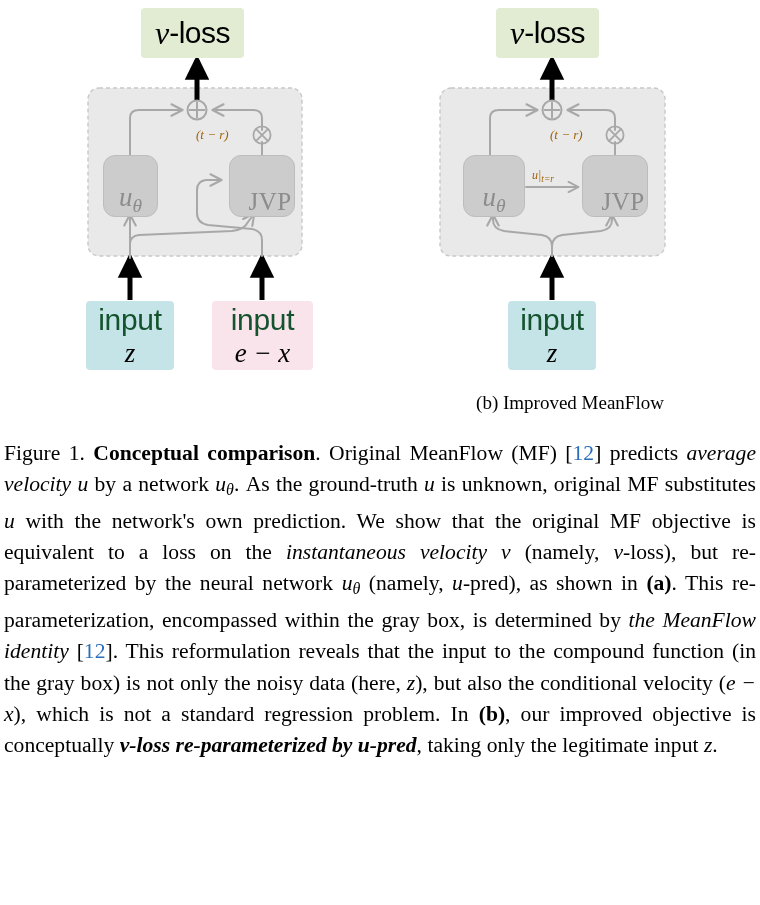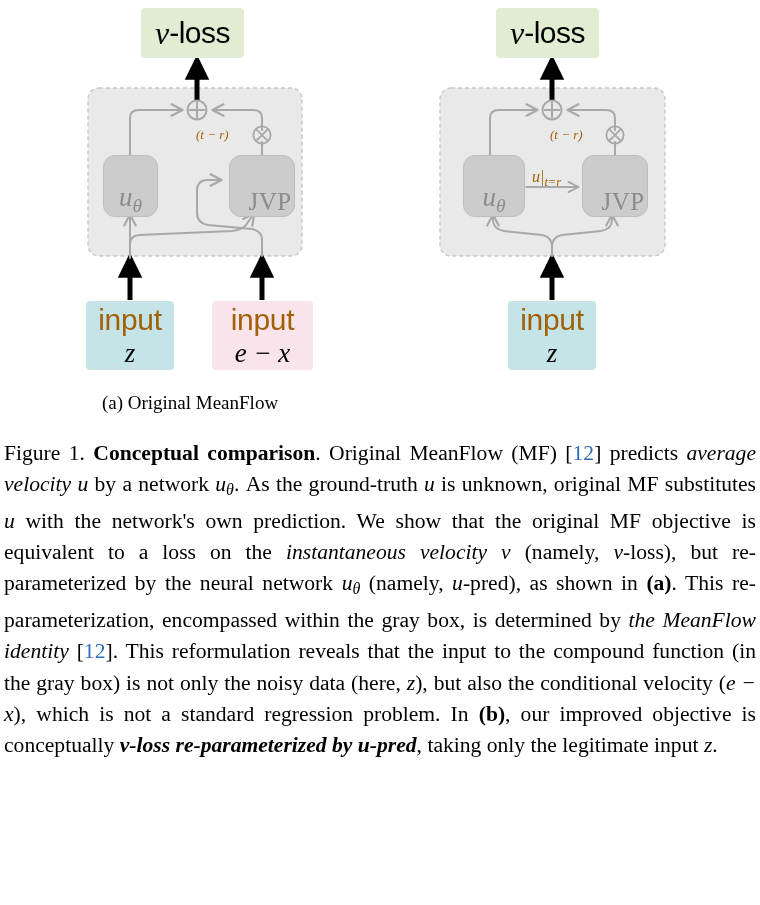--- a/index.html
+++ b/index.html
@@ -50,21 +50,21 @@
     display: flex;
     flex-direction: column;
     align-items: center;
     justify-content: center;
     line-height: 1;
   }
   .node-box .word {
     font-family: "Liberation Sans", "DejaVu Sans", sans-serif;
     font-size: 30px;
     letter-spacing: -0.3px;
-    color: #a16207;
+    color: #14532d;
   }
   .node-box .sym {
     font-family: "Liberation Serif", "DejaVu Serif", serif;
     font-style: italic;
     font-size: 27px;
     color: #000;
     margin-top: 5px;
   }
 
   .vloss-box {
@@ -118,21 +118,21 @@
   
   .annot {
     position: absolute;
     font-family: "Liberation Serif", "DejaVu Serif", serif;
     font-style: italic;
     color: #a16207;
     white-space: nowrap;
     line-height: 1;
   }
   .annot.tr { font-size: 13px; }
-  .annot.utr { font-size: 16px; }
+  .annot.utr { font-size: 12px; }
   .annot sub { font-size: 0.78em; }
 
   
   .subcaption {
     position: absolute;
     width: 380px;
     top: 392px;
     text-align: center;
     font-family: "Liberation Serif", "DejaVu Serif", serif;
     font-size: 19px;
@@ -225,21 +225,20 @@
     <div class="node-box" style="left:86px; top:301px; width:88px; height:69px; background:#c5e4e8;">
       <span class="word">input</span>
       <span class="sym">z</span>
     </div>
 
     <div class="node-box" style="left:212px; top:301px; width:101px; height:69px; background:#f9e4ec;">
       <span class="word">input</span>
       <span class="sym">e − x</span>
     </div>
 
-    <div class="subcaption">(a) Original MeanFlow</div>
   </div>
 
   <div class="panel" id="panel-b">
 
     <svg class="panel-svg" viewBox="0 0 380 400">
       <defs>
         <marker id="ah-blk-b" viewBox="0 0 10 10" refX="7.6" refY="5" markerWidth="5.2" markerHeight="5.2" orient="auto-start-reverse">
           <path d="M 0 0.3 L 9.6 5 L 0 9.7 z" fill="#000000"></path>
         </marker>
         <marker id="ah-gry-b" viewBox="0 0 10 10" refX="8.6" refY="5" markerWidth="7" markerHeight="7" orient="auto-start-reverse">
@@ -290,16 +289,17 @@
 
     <div class="annot tr" style="left:170px; top:128px;">(t − r)</div>
 
     <div class="annot utr" style="left:152px; top:169px;"><span>u|</span><sub>t=r</sub></div>
 
     <div class="node-box" style="left:128px; top:301px; width:88px; height:69px; background:#c5e4e8;">
       <span class="word">input</span>
       <span class="sym">z</span>
     </div>
 
+    <div class="subcaption">(b) Improved MeanFlow</div>
   </div>
 </div>
 
 <p id="caption"><span>Figure 1. </span><b>Conceptual comparison</b><span>. Original MeanFlow (MF) [</span><span class="cite">12</span><span>] predicts </span><i>average velocity</i><span class="mathit"> u</span><span> by a network </span><span class="mathit">u<span class="sub">θ</span></span><span>. As the ground-truth </span><span class="mathit">u</span><span> is unknown, original MF substitutes </span><span class="mathit">u</span><span> with the network's own prediction. We show that the original MF objective is equivalent to a loss on the </span><i>instantaneous velocity</i><span class="mathit"> v</span><span> (namely, </span><span class="mathit">v</span><span>-loss), but re-parameterized by the neural network </span><span class="mathit">u<span class="sub">θ</span></span><span> (namely, </span><span class="mathit">u</span><span>-pred), as shown in </span><b>(a)</b><span>. This re-parameterization, encompassed within the gray box, is determined by </span><i>the MeanFlow identity</i><span> [</span><span class="cite">12</span><span>]. This reformulation reveals that the input to the compound function (in the gray box) is not only the noisy data (here, </span><span class="mathit">z</span><span>), but also the conditional velocity (</span><span class="mathit">e − x</span><span>), which is not a standard regression problem. In </span><b>(b)</b><span>, our improved objective is conceptually </span><span class="bi">v-loss re-parameterized by u-pred</span><span>, taking only the legitimate input </span><span class="mathit">z</span><span>.</span></p>
 
 </body></html>

